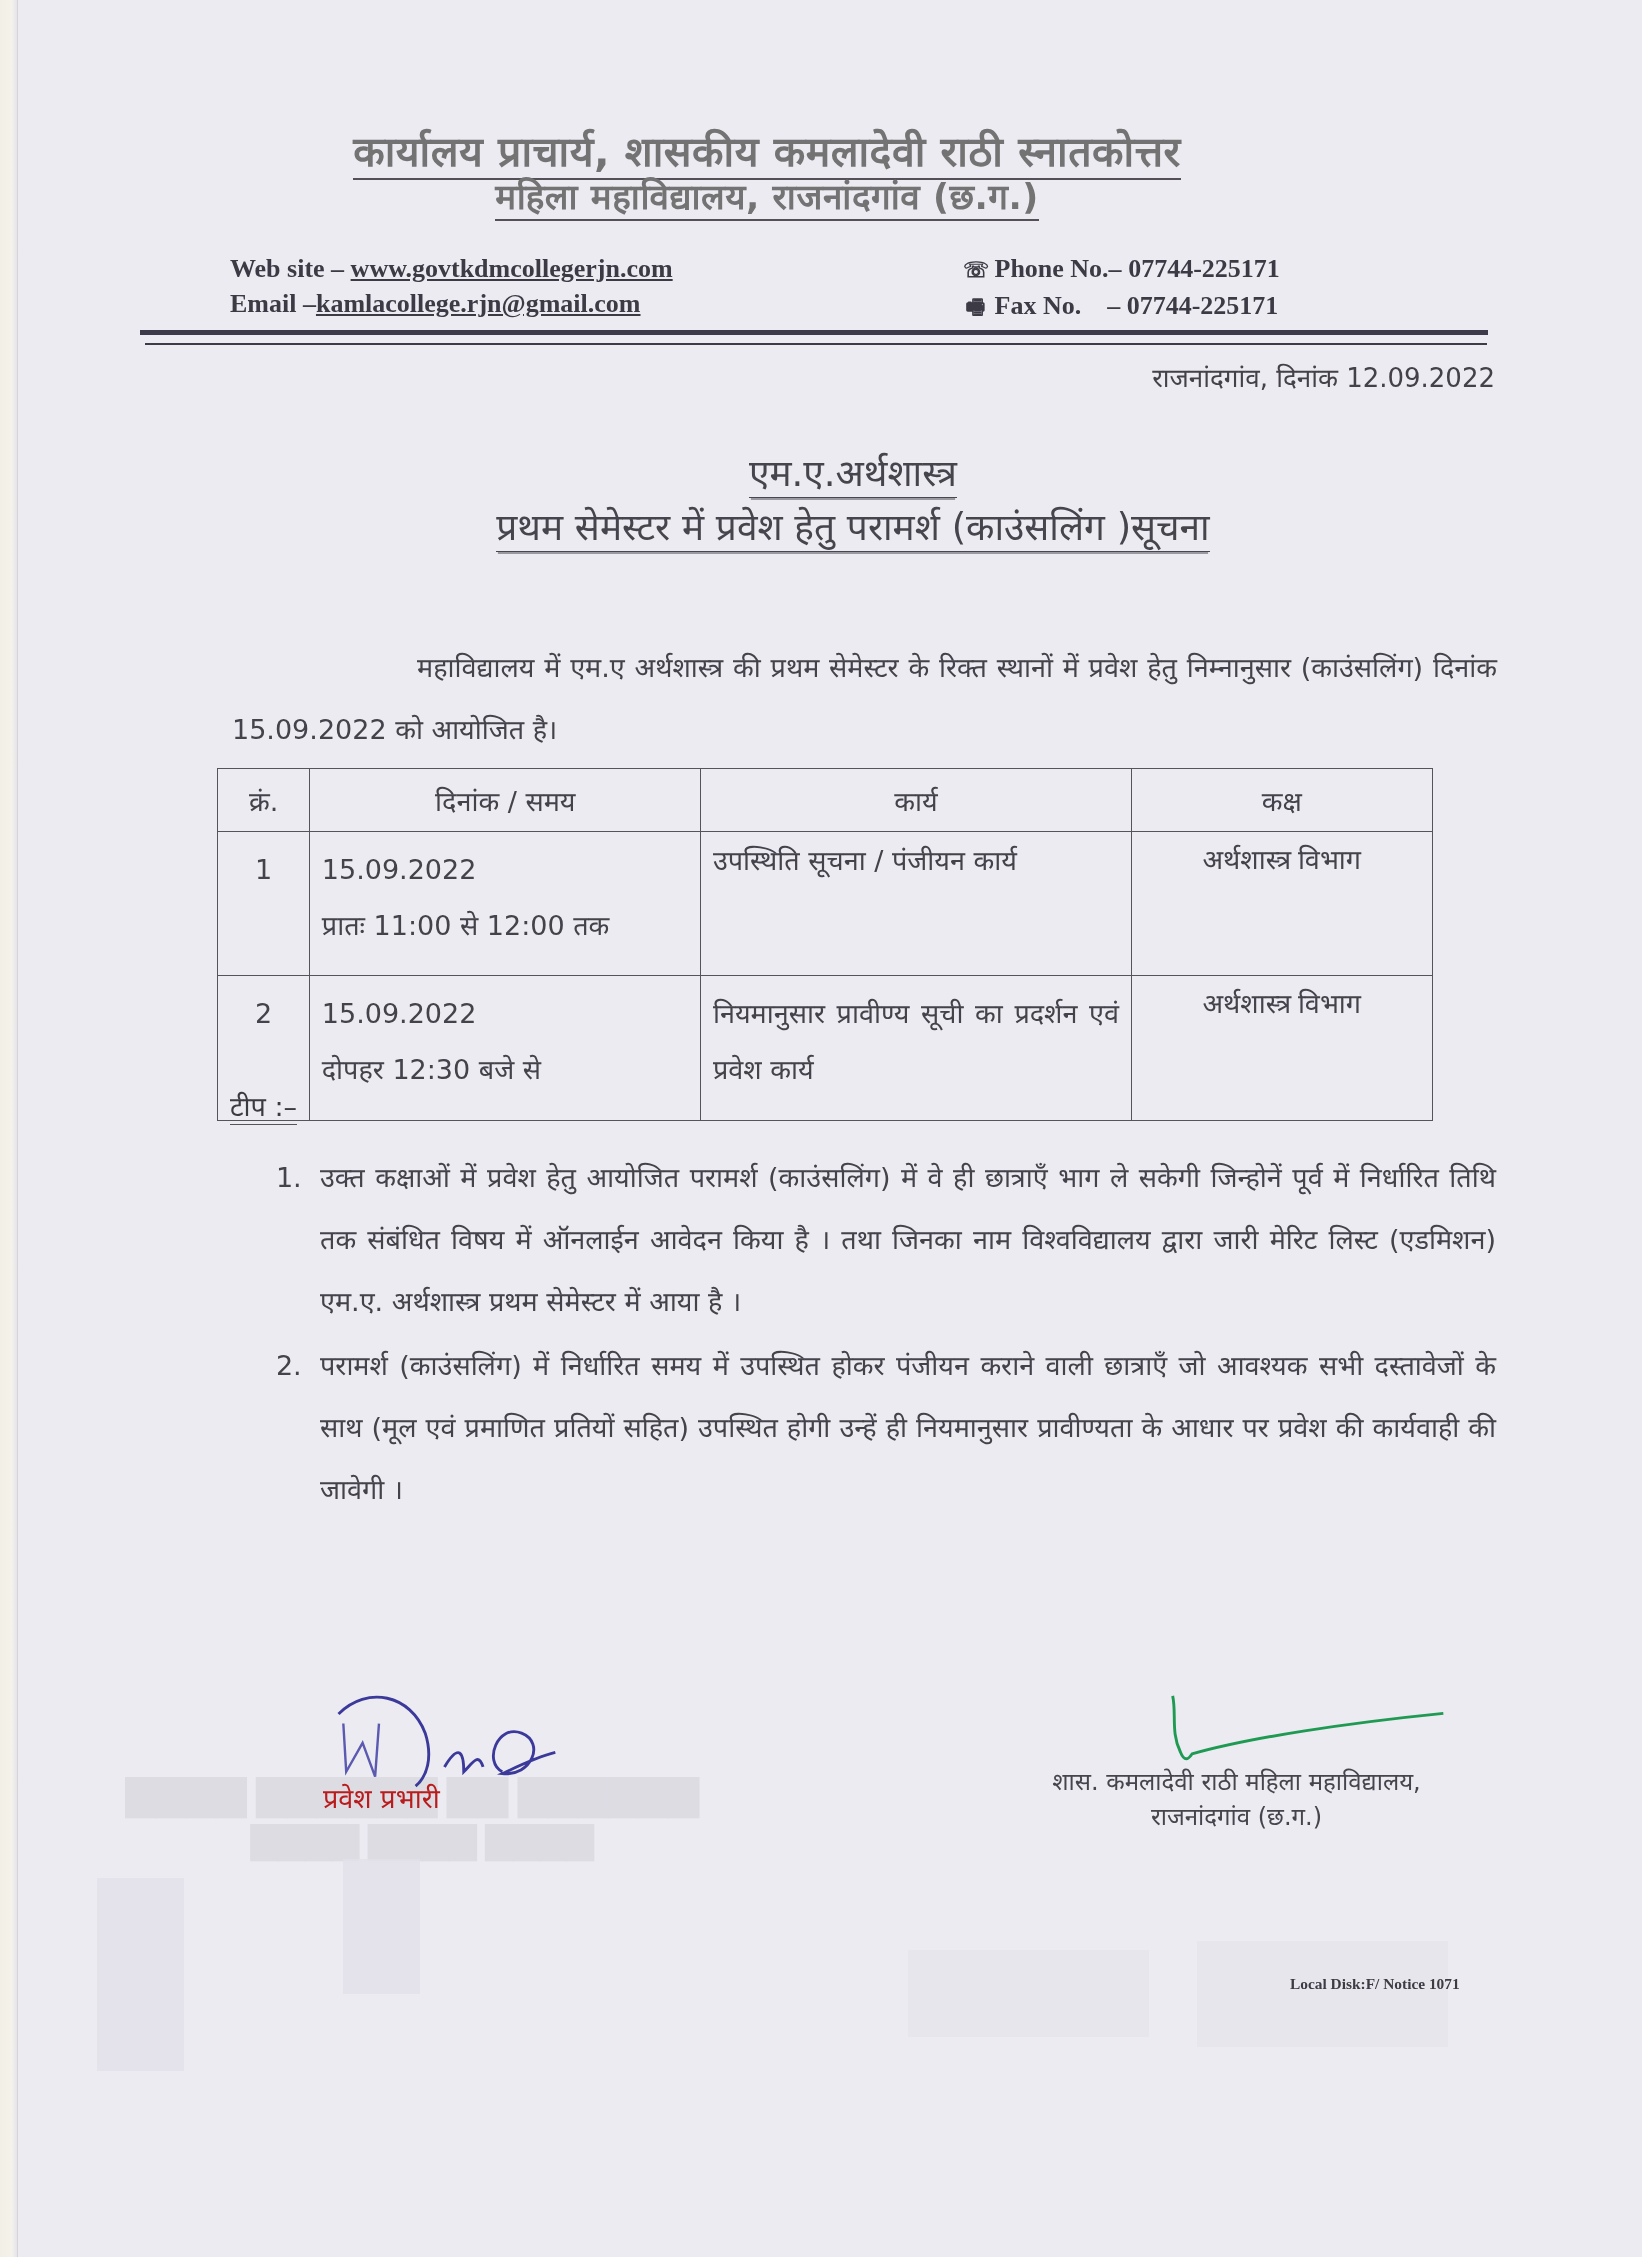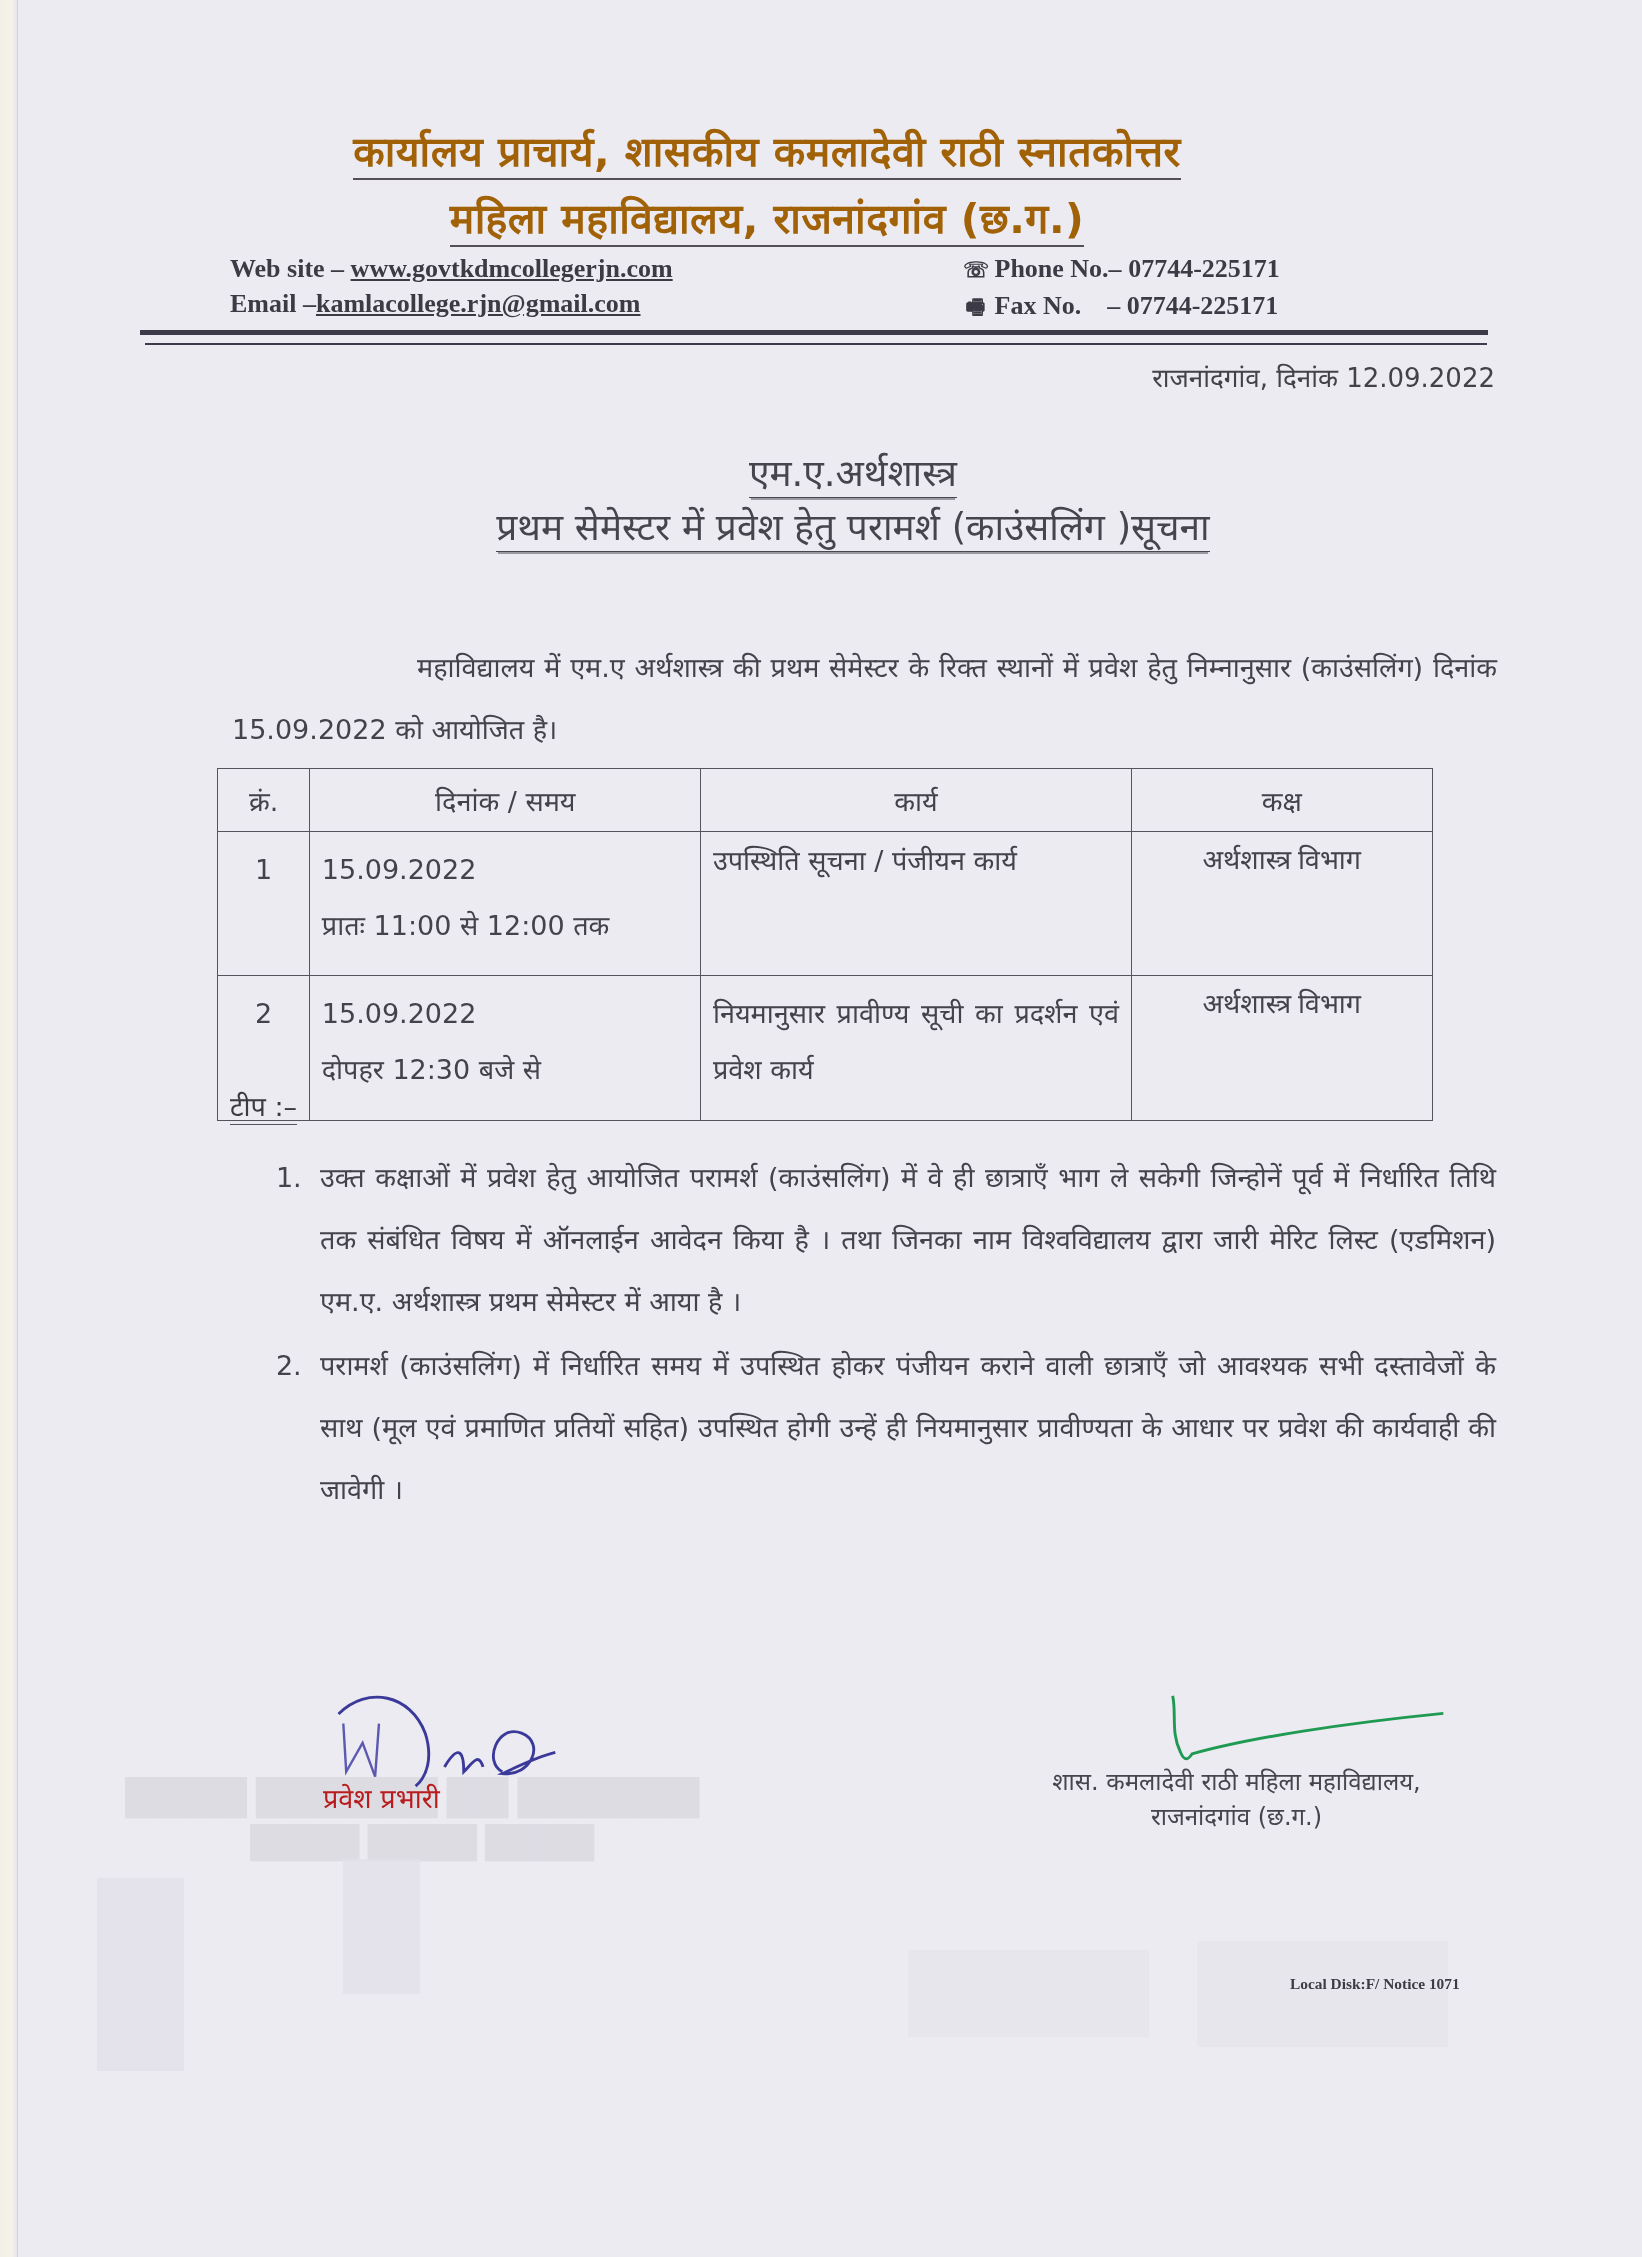--- a/index.html
+++ b/index.html
@@ -12,25 +12,25 @@
   .page-edge {
     position: absolute; left: 0; top: 0; width: 17.4px; height: 2257px;
     background: linear-gradient(90deg, #f2efe6 0%, #f4f2ea 70%, #e6e4ea 100%);
     border-right: 1px solid #d6d4da;
   }
   .abs { position: absolute; }
   
   .lh-title {
     left: 0; width: 1534px; text-align: center;
     font-family: "DejaVu Sans", sans-serif; font-weight: bold;
-    color: #a16207; letter-spacing: 0.5px;
+    color: #737373; letter-spacing: 0.5px;
   }
   .lh-title span { border-bottom: 2.9px solid #555058; padding-bottom: 1.9px; }
   .lh1 { top: 122px; font-size: 41px; }
-  .lh2 { top: 189px; font-size: 41px; }
+  .lh2 { top: 172px; font-size: 35px; }
   .contact {
     font-family: "Liberation Serif", serif; font-weight: bold; font-size: 26px;
     color: #3c3a44; line-height: 35px;
   }
   .contact a { color: #3c3a44; text-decoration: underline; }
   .contact-left { left: 230px; top: 251px; }
   .contact-right { left: 963px; top: 251px; }
   .contact-right .icon { display: inline-block; width: 25px; font-size: 21px; text-align: center; }
   .rule-thick { left: 140px; top: 330px; width: 1348px; height: 4.8px; background: #3d3a4a; }
   .rule-thin  { left: 145px; top: 343px; width: 1342px; height: 1.9px; background: #3d3a4a; }

